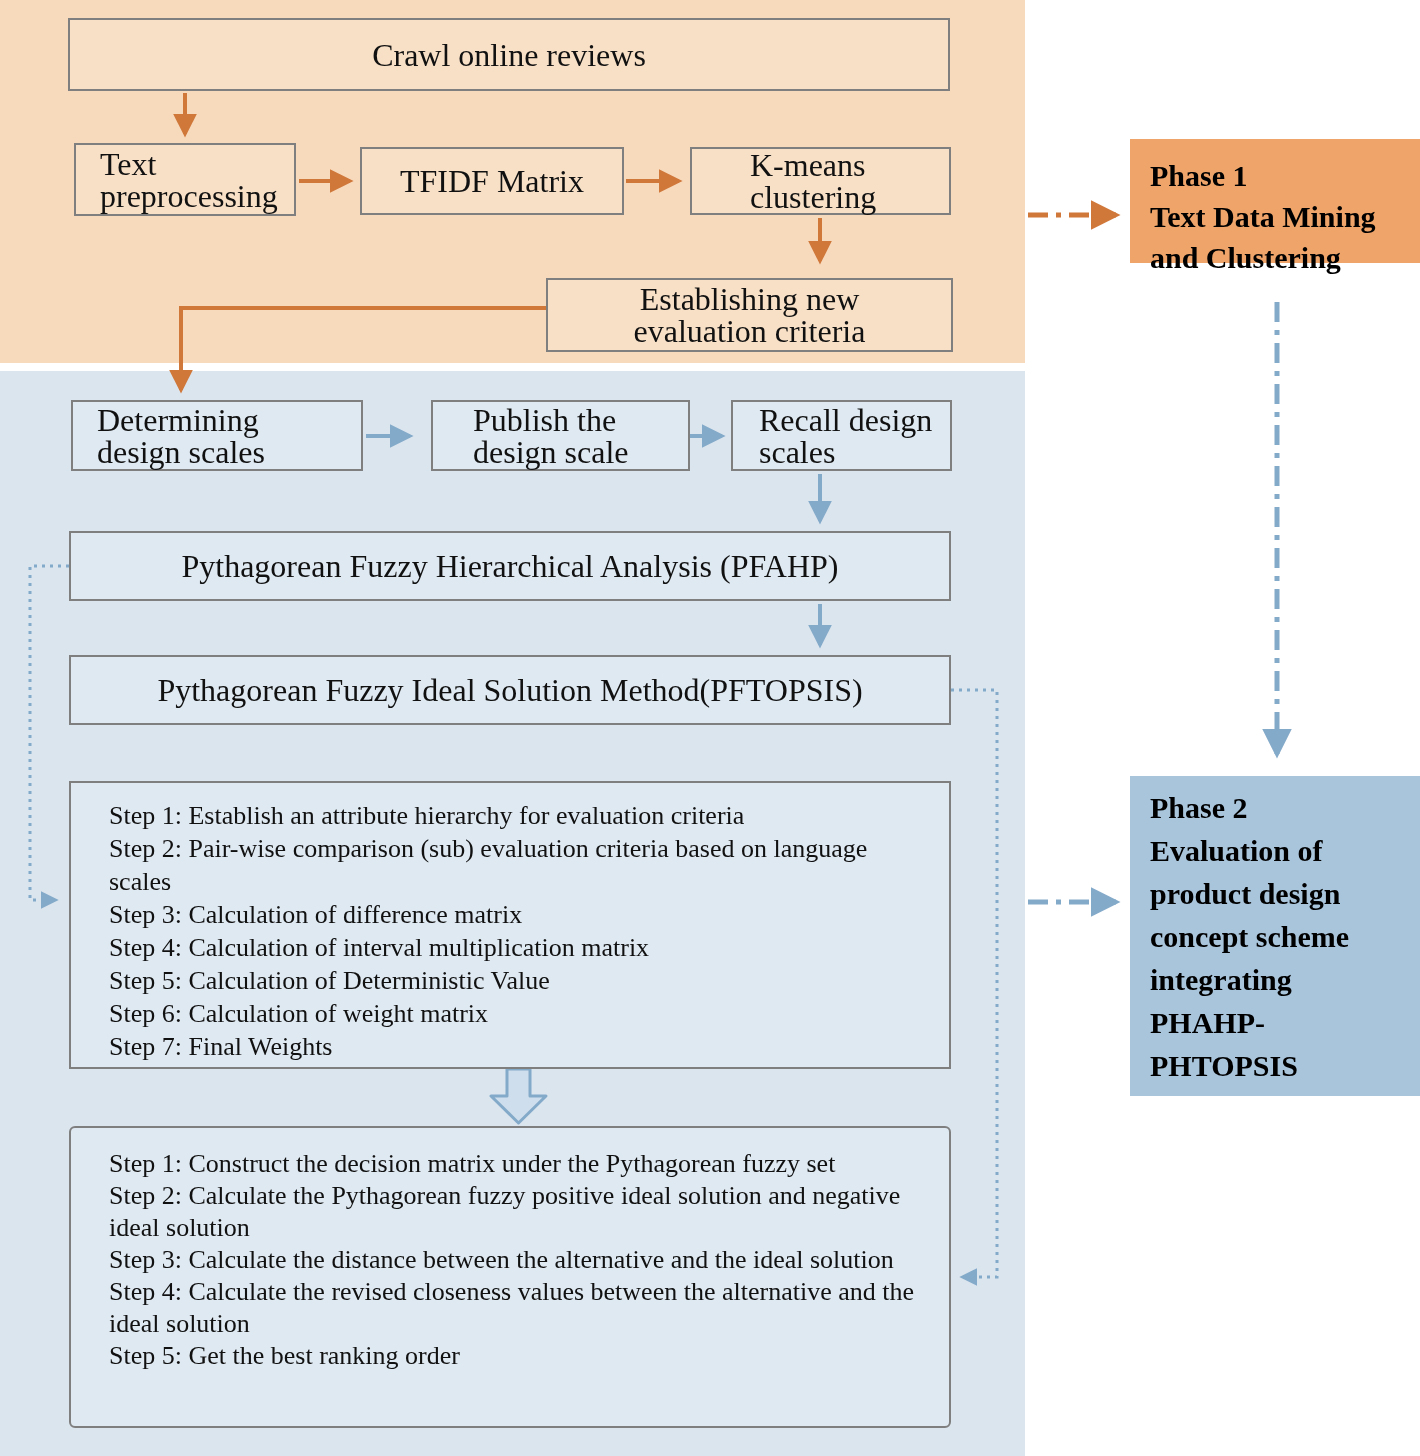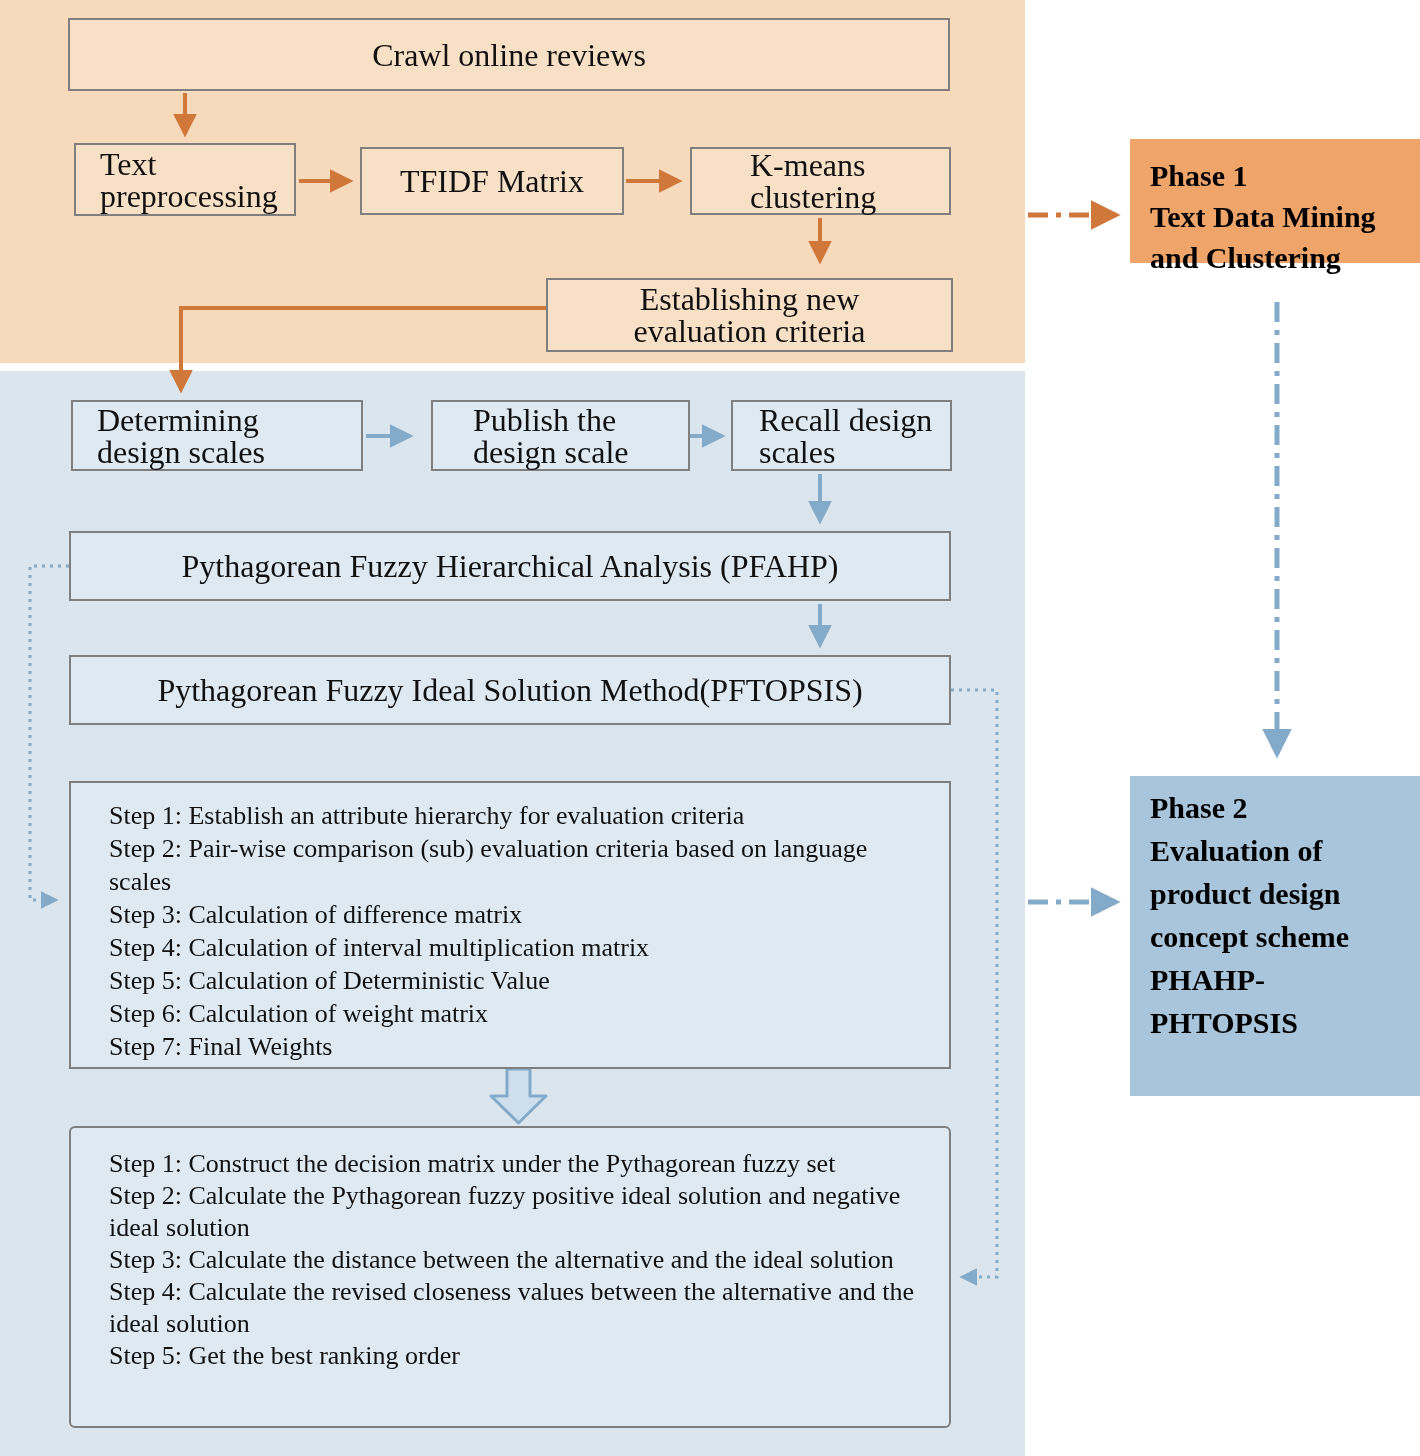--- a/index.html
+++ b/index.html
@@ -150,17 +150,18 @@
     <div class="step">Step 3: Calculate the distance between the alternative and the ideal solution</div>
     <div class="step">Step 4: Calculate the revised closeness values between the alternative and the ideal solution</div>
     <div class="step">Step 5: Get the best ranking order</div>
   </div>
 
   <div class="phase-label phase2-label">
     <div>Phase 2</div>
     <div>Evaluation of</div>
     <div>product design</div>
     <div>concept scheme</div>
+    <div>integrating</div>
     <div>PHAHP-</div>
     <div>PHTOPSIS</div>
   </div>
 
 </div>
 
 </body></html>

